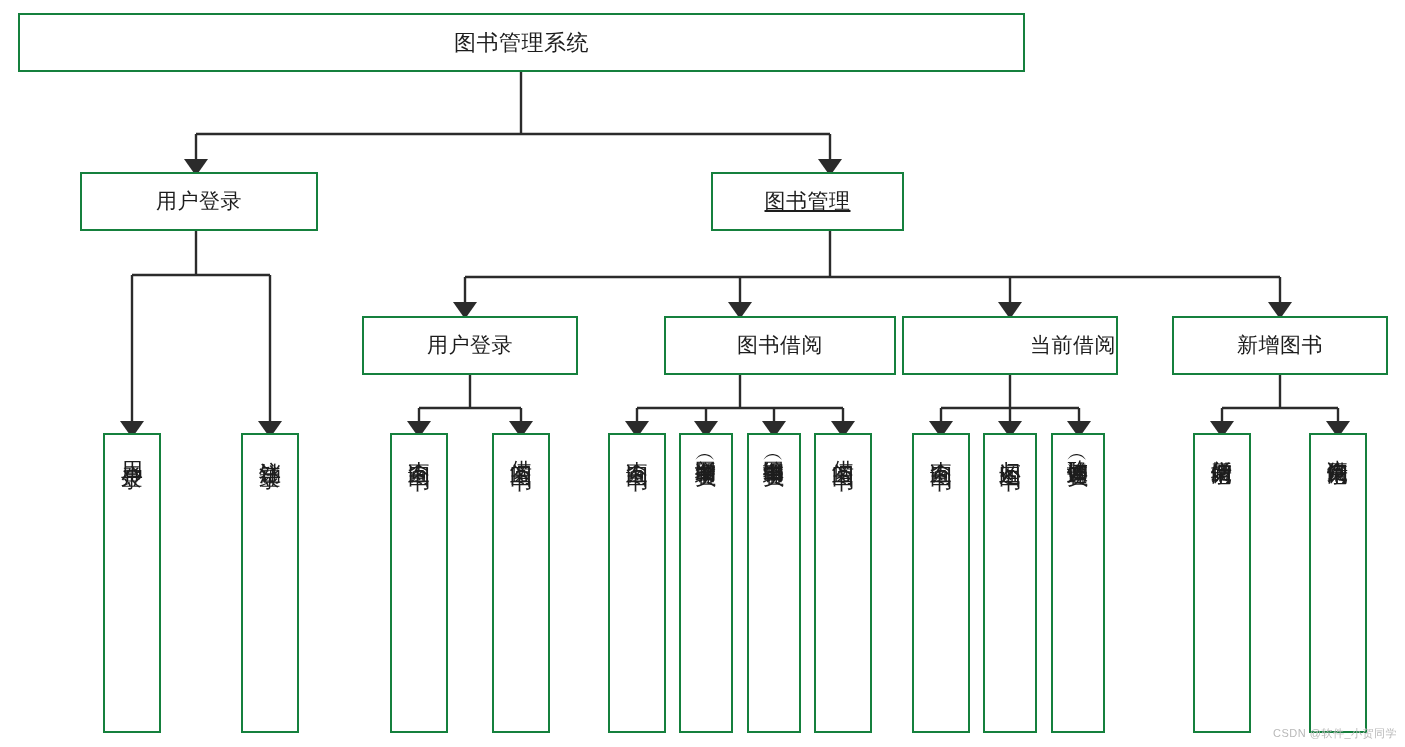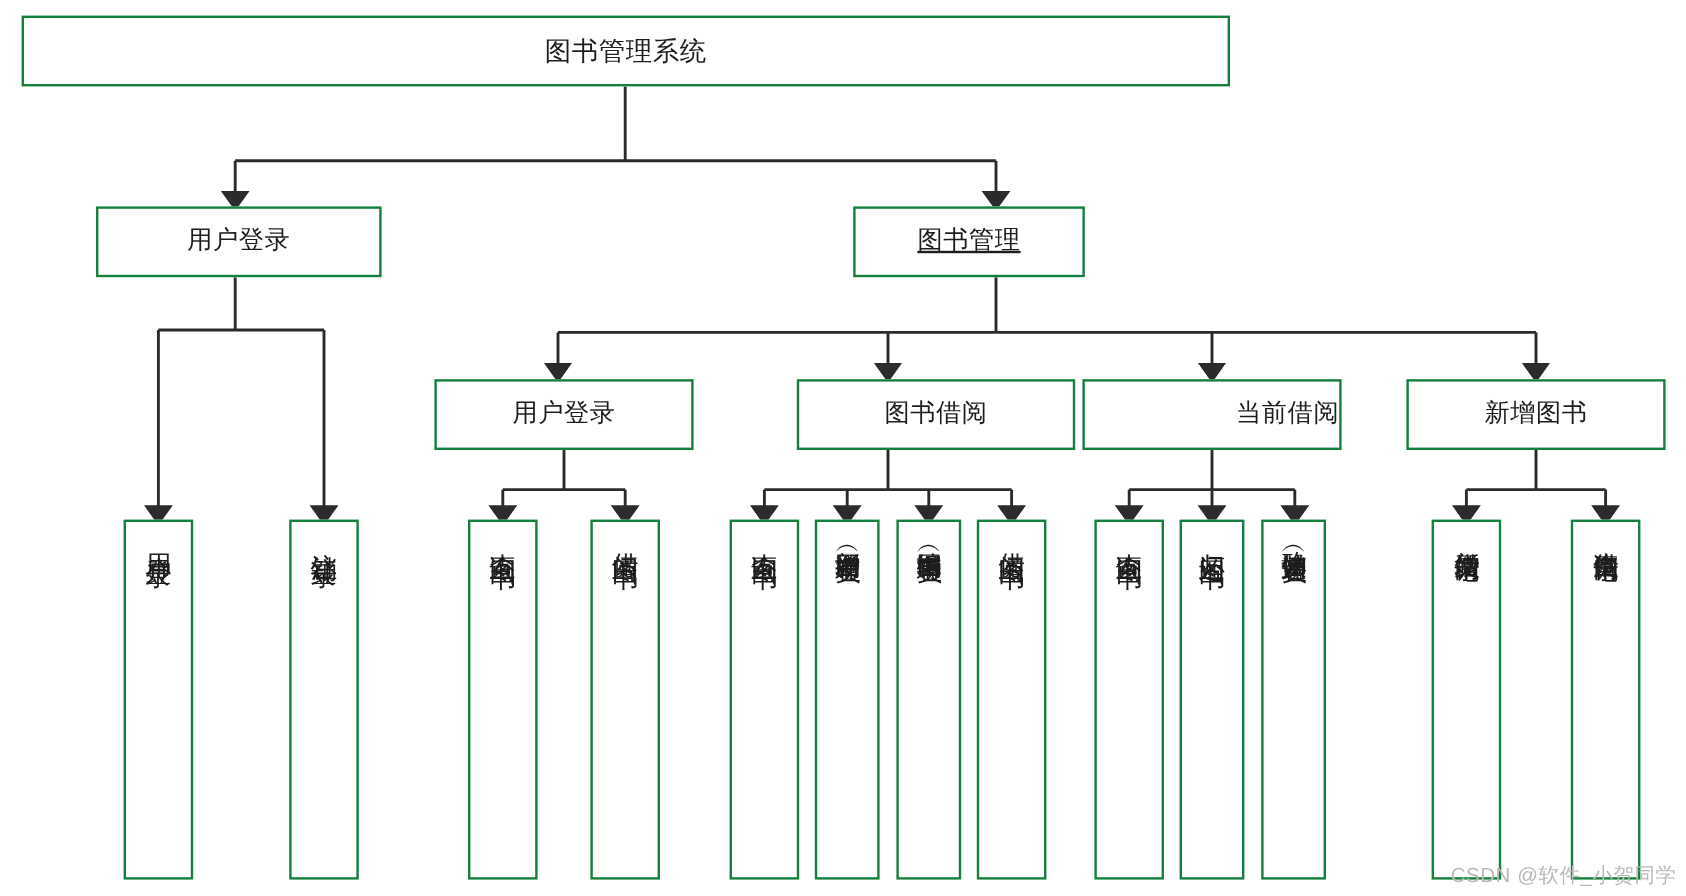--- a/index.html
+++ b/index.html
@@ -64,21 +64,21 @@
     white-space: nowrap;
   }
   .node.v.tall .label {
     font-size: 21px;
     letter-spacing: 1px;
   }
   .watermark {
     position: absolute;
     right: 8px;
     bottom: 6px;
-    font-size: 17px;
+    font-size: 11px;
     color: #b9b9b9;
     letter-spacing: 0.5px;
     z-index: 5;
     white-space: nowrap;
   }
 </style>
 </head>
 <body>
 
 <div id="canvas">

